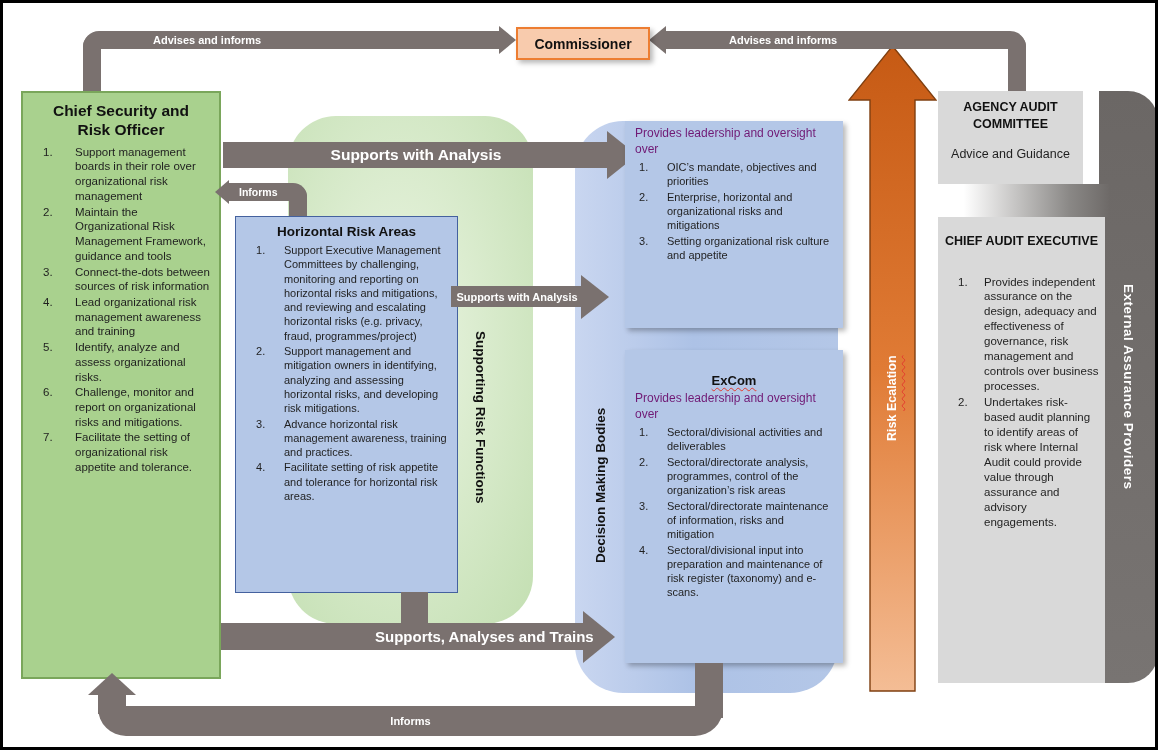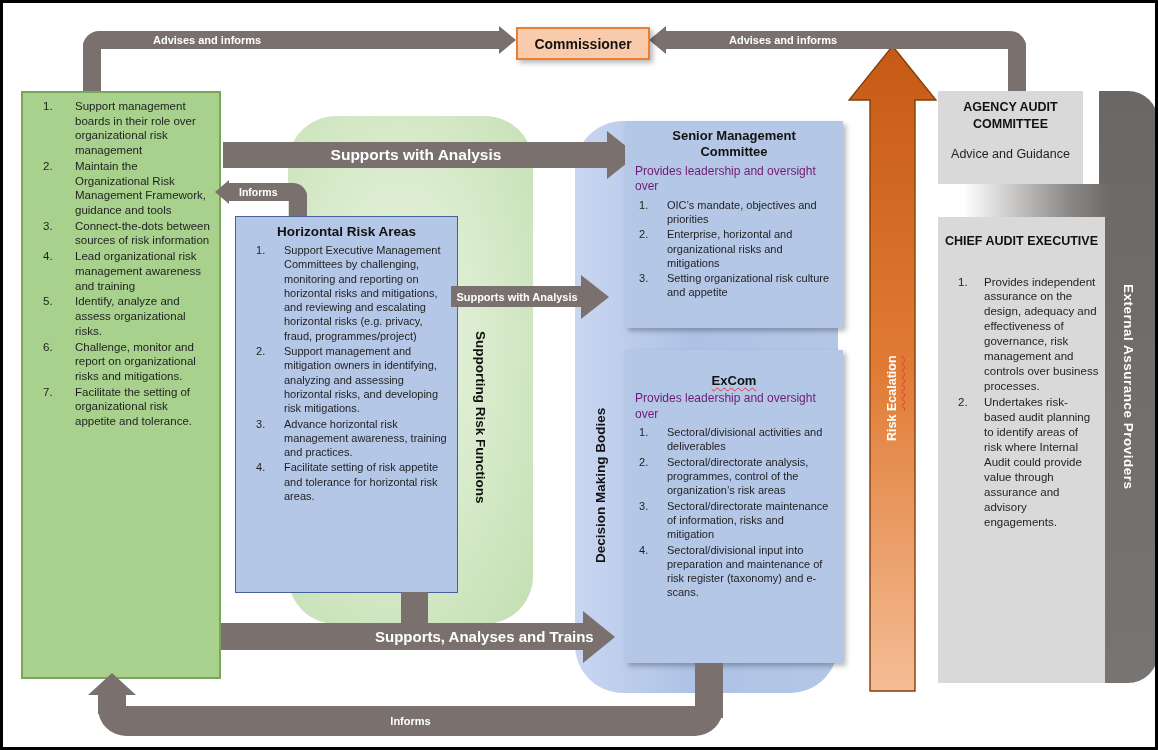--- a/index.html
+++ b/index.html
@@ -70,20 +70,21 @@
   <div class="gbar" style="left:1005px;top:30px;width:18px;height:60px;border-top-right-radius:14px;"></div>
   <div class="gbar" style="left:663px;top:28px;width:360px;height:18px;border-top-right-radius:16px;"></div>
   <div class="tri" style="left:646px;top:23px;border-right:17px solid #7a716f;border-top:14px solid transparent;border-bottom:14px solid transparent;"></div>
   <div class="alabel" style="left:726px;top:31px;">Advises and informs</div>
 
   <div class="box shadow" style="left:513px;top:24px;width:134px;height:33px;background:#f8cbad;border:2px solid #ed7d31;display:flex;align-items:center;justify-content:center;">
     <span style="font-weight:bold;font-size:14px;color:#111;">Commissioner</span>
   </div>
 
   <div class="box green" style="left:18px;top:88px;width:200px;height:588px;padding:6px 8px;">
+    <div class="btitle" style="font-size:15.5px;line-height:1.25;margin:2px 6px 5px 6px;">Chief Security and Risk Officer</div>
     <ol class="num cso-list">
         <li>Support management boards in their role over organizational risk management</li>
         <li>Maintain the Organizational Risk Management Framework, guidance and tools</li>
         <li>Connect-the-dots between sources of risk information</li>
         <li>Lead organizational risk management awareness and training</li>
         <li>Identify, analyze and assess organizational risks.</li>
         <li>Challenge, monitor and report on organizational risks and mitigations.</li>
         <li>Facilitate the setting of organizational risk appetite and tolerance.</li>
       </ol>
   </div>
@@ -111,21 +112,20 @@
   </div>
 
   <div class="gbar" style="left:448px;top:283px;width:132px;height:21px;display:flex;align-items:center;justify-content:center;">
     <span class="alabel" style="position:static;font-size:11px;">Supports with Analysis</span>
   </div>
   <div class="tri" style="left:578px;top:272px;border-left:28px solid #7a716f;border-top:22px solid transparent;border-bottom:22px solid transparent;"></div>
 
   <div class="abs vtext-up" style="left:590px;top:340px;height:220px;font-size:13.5px;display:flex;align-items:center;white-space:nowrap;">Decision Making Bodies</div>
 
   <div class="box blue shadow" style="left:622px;top:118px;width:218px;height:207px;padding:5px 10px;">
-    <div class="btitle" style="font-size:13px;line-height:1.25;margin:2px 18px 3px 18px;">Senior Management Committee</div>
     <div class="intro" style="font-size:12px;line-height:1.3;margin-bottom:3px;">Provides leadership and oversight over</div>
     <ol class="num smc-list">
         <li>OIC’s mandate, objectives and priorities</li>
         <li>Enterprise, horizontal and organizational risks and mitigations</li>
         <li>Setting organizational risk culture and appetite</li>
       </ol>
   </div>
 
   <div class="box blue shadow" style="left:622px;top:347px;width:218px;height:313px;padding:5px 10px;">
     <div class="btitle" style="font-size:13px;margin:18px 0 3px 0;"><span class="squiggle">ExCom</span></div>

